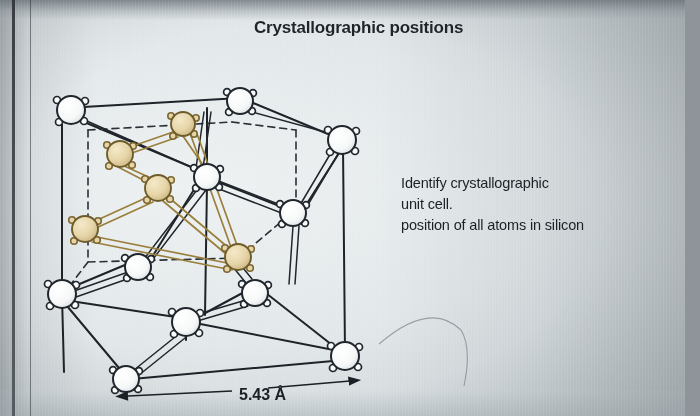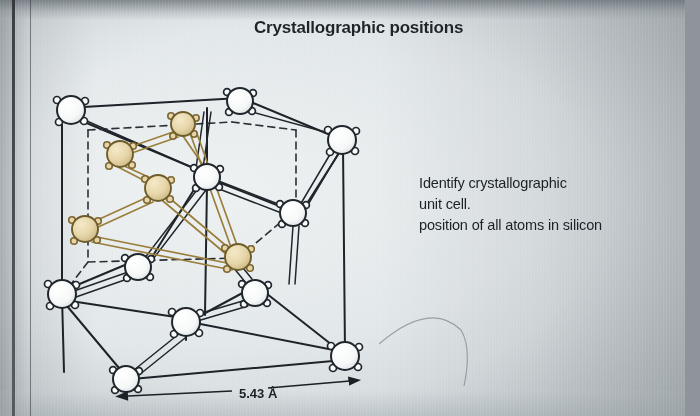--- a/index.html
+++ b/index.html
@@ -68,34 +68,34 @@
     left: 254px; top: 18px;
     font-size: 17px;
     font-weight: bold;
     color: #1e2429;
     letter-spacing: -0.2px;
     white-space: nowrap;
     text-shadow: 0 0 1px rgba(255,255,255,0.5);
   }
   .body-text {
     position: absolute;
-    left: 419px; top: 173px;
+    left: 401px; top: 173px;
     width: 262px;
     font-size: 14.5px;
     line-height: 21px;
     color: #1b2126;
     letter-spacing: -0.15px;
   }
   .body-text .ln { display: block; white-space: nowrap; }
 
   
   .dim-label {
     position: absolute;
     left: 239px; top: 386px;
-    font-size: 13px;
+    font-size: 16px;
     font-weight: bold;
     color: #1a2025;
     white-space: nowrap;
   }
 
   
   svg.diagram {
     position: absolute; inset: 0;
     width: 700px; height: 416px;
     overflow: visible;

